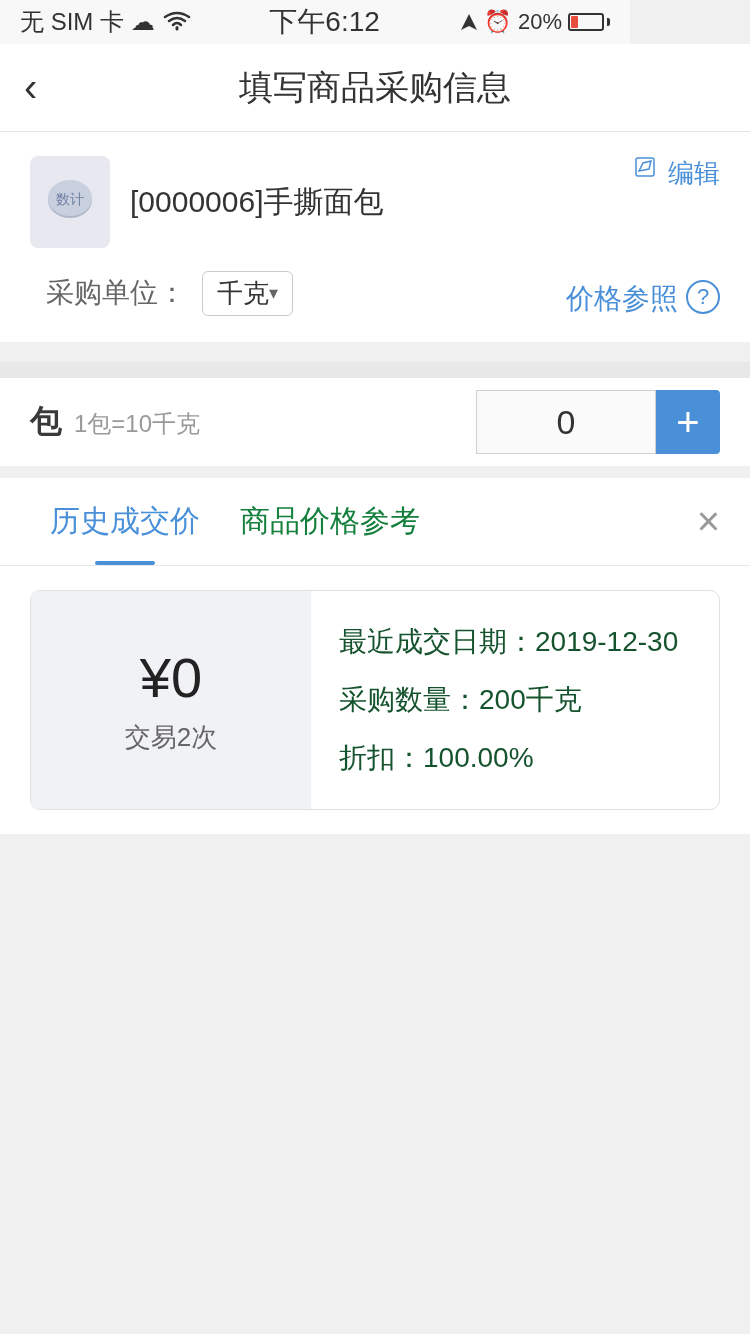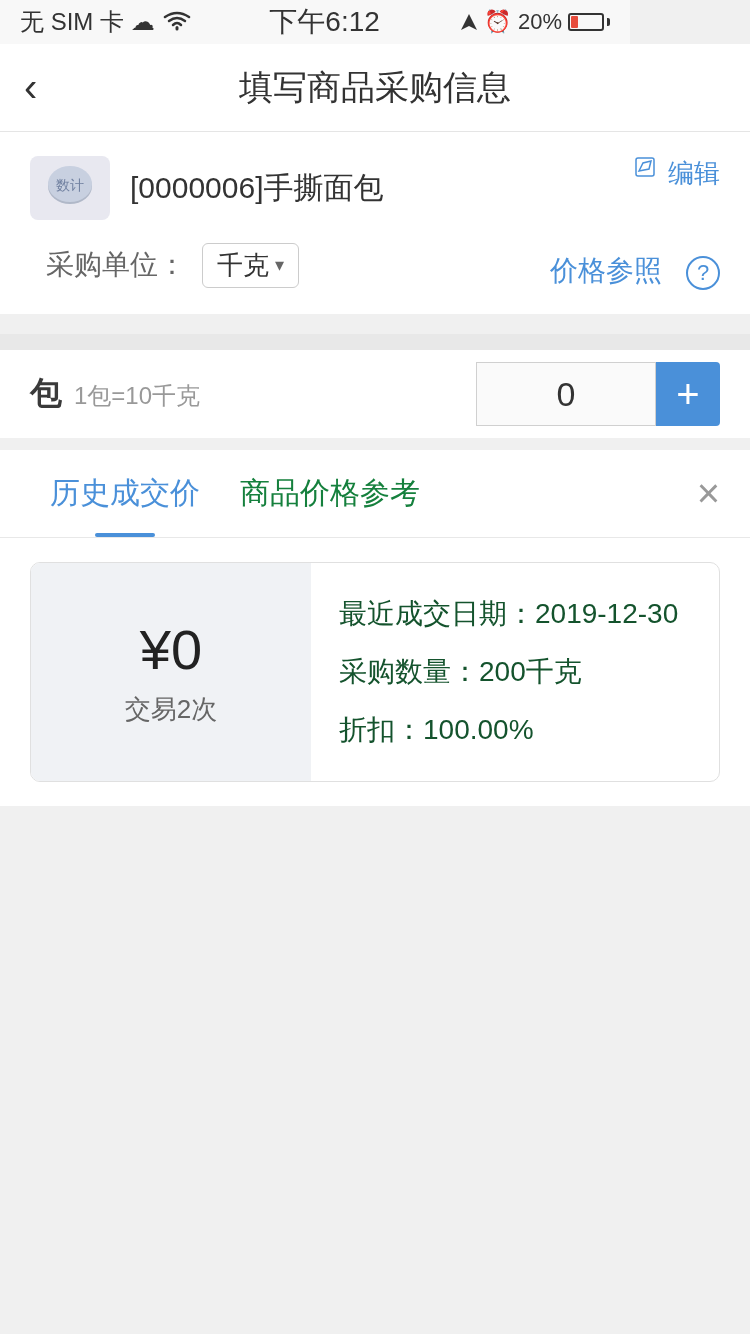--- a/index.html
+++ b/index.html
@@ -106,21 +106,21 @@
       align-items: flex-start;
       justify-content: space-between;
     }
     .product-left {
       display: flex;
       align-items: center;
       gap: 20px;
     }
     .product-thumbnail {
       width: 80px;
-      height: 64px;
+      height: 92px;
       background: #e8e8f0;
       border-radius: 8px;
       display: flex;
       align-items: center;
       justify-content: center;
       color: #8888aa;
       font-size: 32px;
       overflow: hidden;
     }
     .product-info {
@@ -153,28 +153,27 @@
       margin-left: 16px;
     }
     .unit-select {
       display: inline-flex;
       align-items: center;
       border: 1px solid #ccc;
       border-radius: 6px;
       padding: 4px 14px;
       font-size: 26px;
       color: #333;
-      gap: 6px;
       cursor: pointer;
       background: #fff;
     }
     .price-ref {
       display: flex;
-      align-items: flex-end;
-      gap: 24px;
+      align-items: flex-start;
+      gap: 8px;
       font-size: 28px;
       color: #4a90d9;
       cursor: pointer;
       margin-top: 12px;
     }
 
     
     .divider-bar {
       height: 16px;
       background: #e8e8e8;

